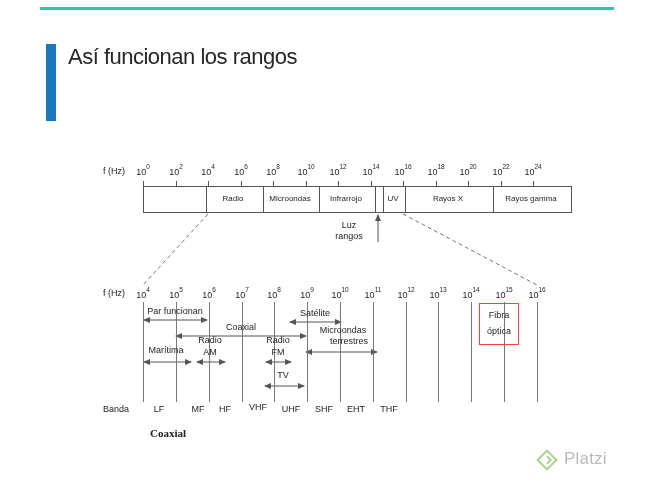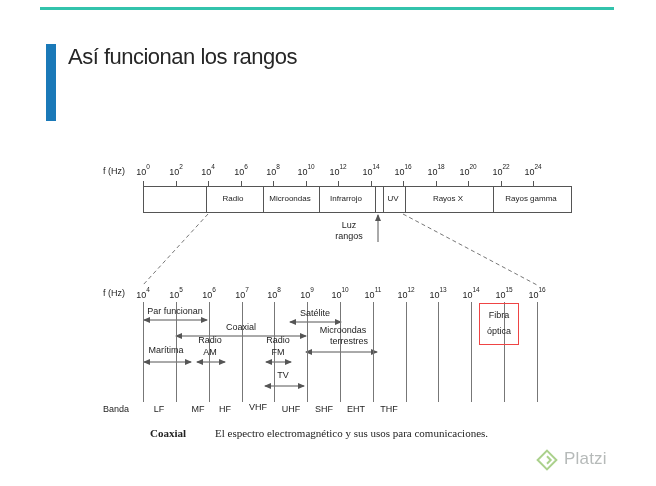--- a/index.html
+++ b/index.html
@@ -170,21 +170,20 @@
   <div class="flabel c band" style="left:74px;top:246px">LF</div>
   <div class="flabel c band" style="left:113px;top:246px">MF</div>
   <div class="flabel c band" style="left:140px;top:246px">HF</div>
   <div class="flabel c band" style="left:173px;top:244px">VHF</div>
   <div class="flabel c band" style="left:206px;top:246px">UHF</div>
   <div class="flabel c band" style="left:239px;top:246px">SHF</div>
   <div class="flabel c band" style="left:271px;top:246px">EHT</div>
   <div class="flabel c band" style="left:304px;top:246px">THF</div>
 
   <div class="flabel caption caption-label" style="left:65px;top:270px">Coaxial</div>
-  <div class="flabel caption" style="left:130px;top:270px">El espectro electromagnético y sus usos para comunicaciones.</div>
 </div>
 
 <div class="logo">
   <svg width="22" height="22" viewBox="0 0 24 24">
     <path d="M12 1.8 L22.2 12 L12 22.2 L1.8 12 Z" fill="none" stroke="#abd18c" stroke-width="2.2"></path>
     <path d="M12 8 L16 12 L12 16" fill="none" stroke="#abd18c" stroke-width="2.2"></path>
   </svg>
   <span class="logo-text">Platzi</span>
 </div>
 

